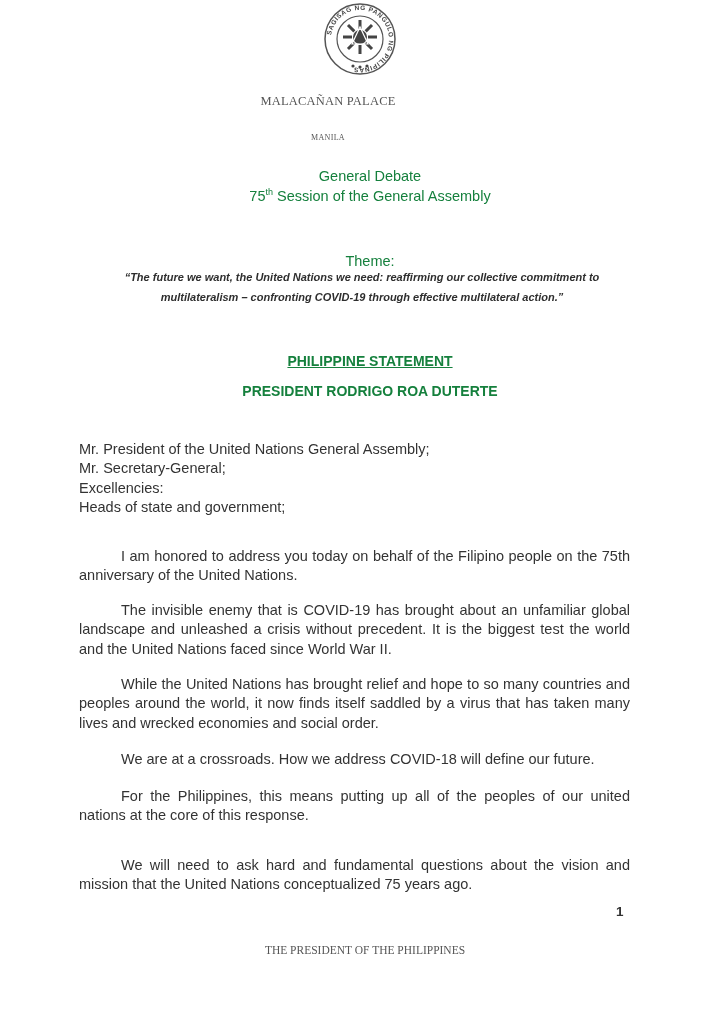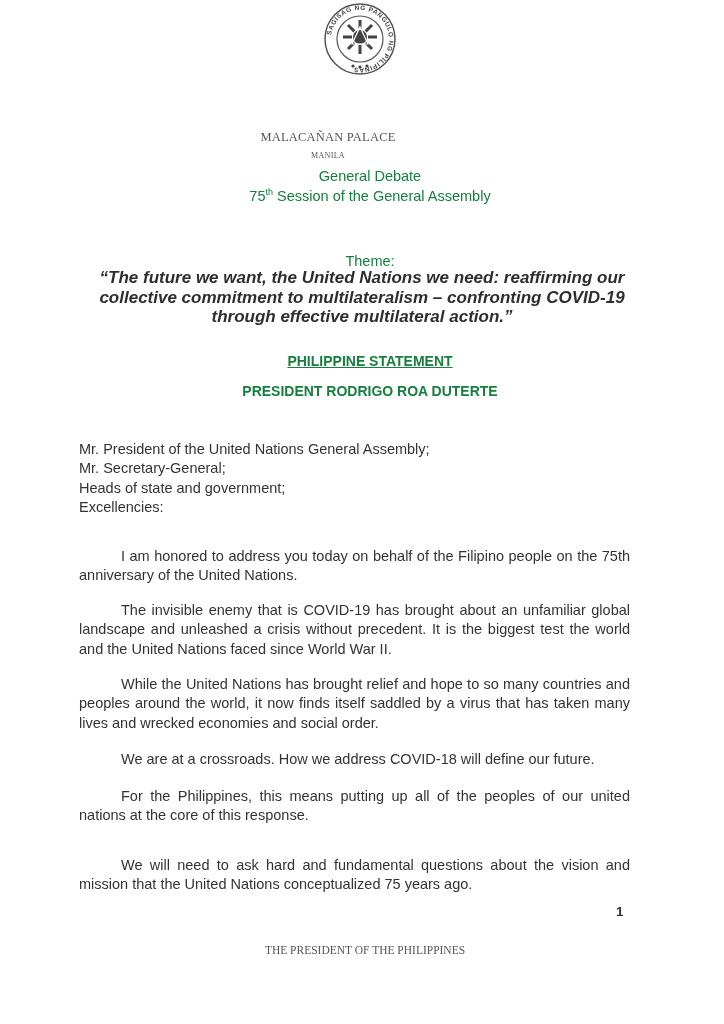--- a/index.html
+++ b/index.html
@@ -22,42 +22,41 @@
       width: 74px;
       height: 74px;
     }
     .palace {
       position: absolute;
       left: 0;
       width: 656px;
       text-align: center;
       font-family: "Liberation Serif", serif;
       color: #555;
-      margin-top: 36px;
     }
     .palace-title { top: 94px; font-size: 12.5px; letter-spacing: 0.2px; }
-    .palace-city { top: 115px; font-size: 8px; letter-spacing: 0.3px; }
+    .palace-city { top: 133px; font-size: 8px; letter-spacing: 0.3px; }
 
     .center-block {
       position: absolute;
       left: 8px;
       width: 724px;
       text-align: center;
       font-size: 14.5px;
       line-height: 20px;
       color: #15803d;
     }
     .meta { top: 166px; }
     .meta sup { font-size: 9px; line-height: 0; }
     .theme-label { top: 251px; }
     .theme-text {
       top: 268px;
       font-weight: bold;
       font-style: italic;
-      font-size: 17px;
+      font-size: 11px;
       line-height: 19.5px;
       left: 90px;
       width: 544px;
       color: #2e2e2e;
     }
     .statement-title {
       top: 351px;
       font-weight: bold;
       font-size: 14px;
       text-decoration: underline;
@@ -151,22 +150,22 @@
 
 <div class="center-block theme-label">Theme:</div>
 <div class="center-block theme-text">“The future we want, the United Nations we need: reaffirming our collective commitment to multilateralism – confronting COVID-19 through effective multilateral action.”</div>
 
 <div class="center-block statement-title">PHILIPPINE STATEMENT</div>
 <div class="center-block president-name">PRESIDENT RODRIGO ROA DUTERTE</div>
 
 <div class="body-text salutations">
   <div>Mr. President of the United Nations General Assembly;</div>
   <div>Mr. Secretary-General;</div>
+  <div>Excellencies:</div>
   <div>Heads of state and government;</div>
-  <div>Excellencies:</div>
 </div>
 
 <div class="body-text para p1">I am honored to address you today on behalf of the Filipino people on the 75th anniversary of the United Nations.</div>
 <div class="body-text para p2">The invisible enemy that is COVID-19 has brought about an unfamiliar global landscape and unleashed a crisis without precedent. It is the biggest test the world and the United Nations faced since World War II.</div>
 <div class="body-text para p3">While the United Nations has brought relief and hope to so many countries and peoples around the world, it now finds itself saddled by a virus that has taken many lives and wrecked economies and social order.</div>
 <div class="body-text para p4">We are at a crossroads. How we address COVID-18 will define our future.</div>
 <div class="body-text para p5">For the Philippines, this means putting up all of the peoples of our united nations at the core of this response.</div>
 <div class="body-text para p6">We will need to ask hard and fundamental questions about the vision and mission that the United Nations conceptualized 75 years ago.</div>
 
 <div class="page-number">1</div>

